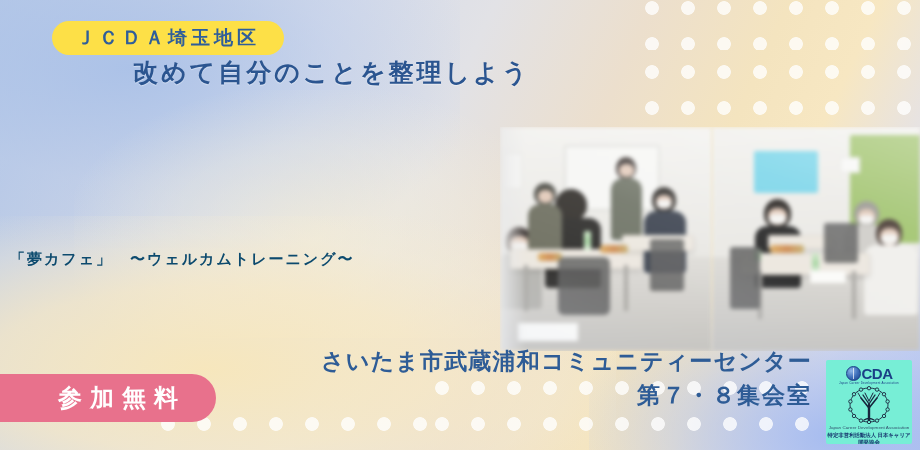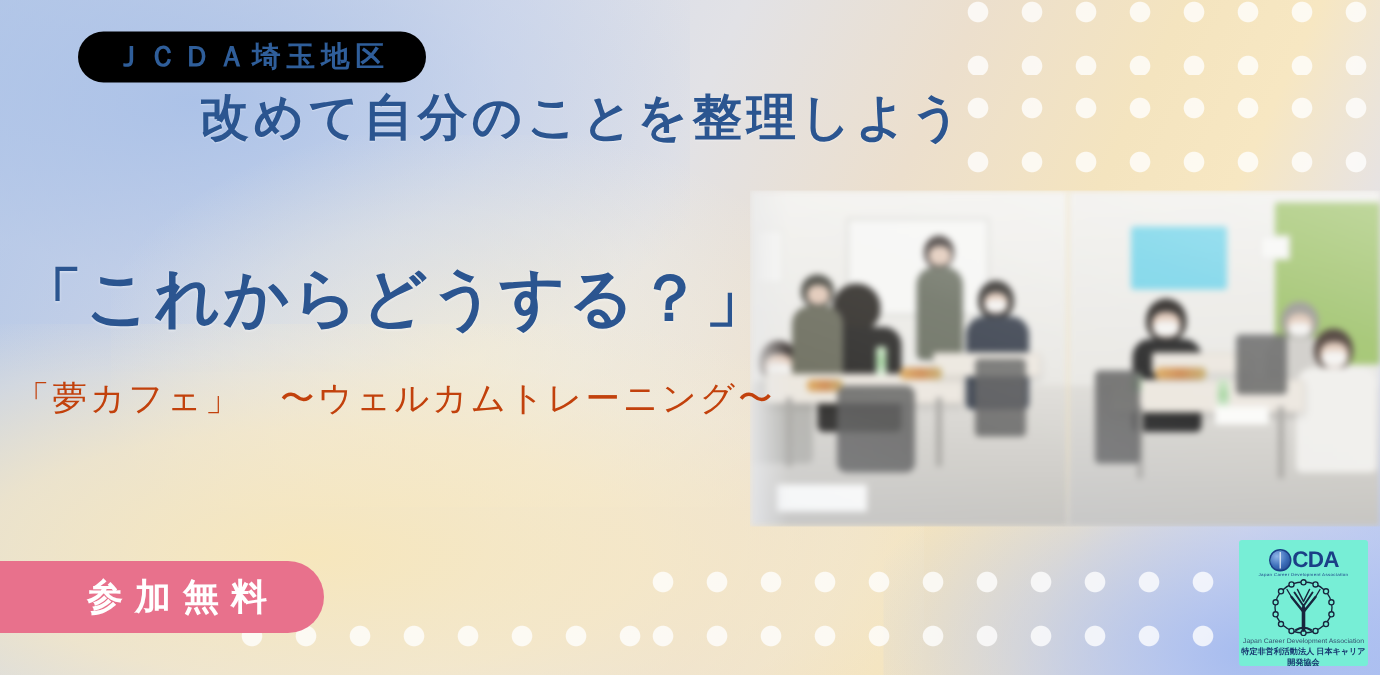--- a/index.html
+++ b/index.html
@@ -188,34 +188,34 @@
     background: linear-gradient(90deg, rgba(232,232,232,0.95), rgba(232,232,232,0));
   }
 
   
   .badge-pill {
     position: absolute;
     left: 52px; top: 21px;
     height: 34px;
     padding: 0 24px;
     border-radius: 17px;
-    background: #000000;
+    background: #fde047;
     display: flex; align-items: center;
     color: #2f5e9a;
     font-size: 19px;
     font-weight: 700;
     letter-spacing: 4px;
   }
 
   .headline {
     position: absolute;
     left: 133px; top: 56px;
     color: #2b5590;
     font-family: "Liberation Serif", "DejaVu Serif", serif;
-    font-size: 33px;
+    font-size: 25px;
     font-weight: 700;
     letter-spacing: 3px;
     text-shadow: 0 1px 1px rgba(255,255,255,0.45);
   }
 
   .sub-kana {
     position: absolute;
     left: 28px; top: 139px;
     color: #2e5c96;
     font-family: "Liberation Serif", "DejaVu Serif", serif;
@@ -231,24 +231,24 @@
     font-family: "Liberation Serif", "DejaVu Serif", serif;
     font-size: 43px;
     font-weight: 700;
     letter-spacing: 2px;
     text-shadow: 0 1px 2px rgba(255,255,255,0.5);
   }
 
   .cafe-line {
     position: absolute;
     left: 10px; top: 250px;
-    color: #c2410c;
+    color: #0c4a6e;
     font-family: "Liberation Serif", "DejaVu Serif", serif;
-    font-size: 23px;
-    font-weight: 400;
+    font-size: 15px;
+    font-weight: 700;
     letter-spacing: 2px;
     white-space: pre;
   }
 
   .date-row {
     position: absolute;
     left: 44px; top: 300px;
     display: flex;
     align-items: center;
     color: #2d5c94;
@@ -486,27 +486,30 @@
       <div class="chair" style="left:112px; top:96px; width:34px; height:40px;"></div>
       <div class="photo-overlay"></div>
     </div>
   </div>
 
   <div class="badge-pill">ＪＣＤＡ埼玉地区</div>
 
   <div class="headline">改めて自分のことを整理しよう</div>
 
 
-  <div class="quote-main">「これからどうする？」</div>
 
   <div class="cafe-line">「夢カフェ」　〜ウェルカムトレーニング〜</div>
 
 
   <div class="free-badge">参加無料</div>
 
+  <div class="venue">
+    <div>さいたま市武蔵浦和コミュニティーセンター</div>
+    <div class="venue-line2">第７・８集会室</div>
+  </div>
 
   <div class="logo-box">
     <div class="logo-word">
       <span class="logo-globe"></span>
       <span>CDA</span>
     </div>
     <div class="logo-tagline-top">Japan Career Development Association</div>
     <div class="logo-emblem">
       <svg viewBox="0 0 50 38" xmlns="http://www.w3.org/2000/svg">
         <g fill="none" stroke="#18253d" stroke-width="0.9">

